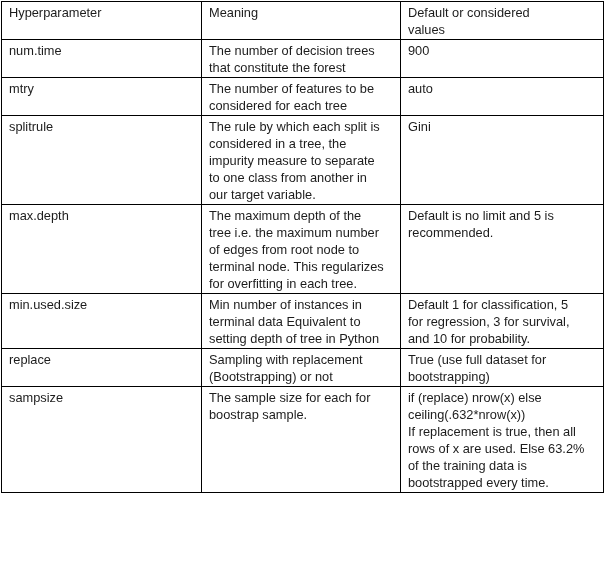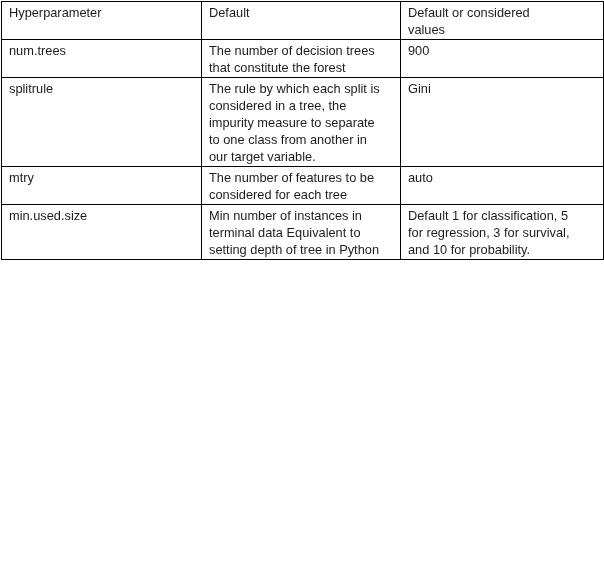--- a/index.html
+++ b/index.html
@@ -41,50 +41,78 @@
 
 <table class="doc-table">
   <colgroup>
     <col class="c1">
       <col class="c2">
       <col class="c3">
   </colgroup>
   <thead>
     <tr>
       <th>Hyperparameter</th>
-      <th>Default</th>
+      <th>Meaning</th>
       <th>Default or considered
 values</th>
     </tr>
   </thead>
   <tbody>
     <tr>
-      <td>num.trees</td>
+      <td>num.time</td>
       <td>The number of decision trees
 that constitute the forest</td>
       <td>900</td>
+    </tr>
+    <tr>
+      <td>mtry</td>
+      <td>The number of features to be
+considered for each tree</td>
+      <td>auto</td>
     </tr>
     <tr>
       <td>splitrule</td>
       <td>The rule by which each split is
 considered in a tree, the
 impurity measure to separate
 to one class from another in
 our target variable.</td>
       <td>Gini</td>
     </tr>
     <tr>
-      <td>mtry</td>
-      <td>The number of features to be
-considered for each tree</td>
-      <td>auto</td>
+      <td>max.depth</td>
+      <td>The maximum depth of the
+tree i.e. the maximum number
+of edges from root node to
+terminal node. This regularizes
+for overfitting in each tree.</td>
+      <td>Default is no limit and 5 is
+recommended.</td>
     </tr>
     <tr>
       <td>min.used.size</td>
       <td>Min number of instances in
 terminal data Equivalent to
 setting depth of tree in Python</td>
       <td>Default 1 for classification, 5
 for regression, 3 for survival,
 and 10 for probability.</td>
     </tr>
+    <tr>
+      <td>replace</td>
+      <td>Sampling with replacement
+(Bootstrapping) or not</td>
+      <td>True (use full dataset for
+bootstrapping)</td>
+    </tr>
+    <tr>
+      <td>sampsize</td>
+      <td>The sample size for each for
+boostrap sample.</td>
+      <td>if (replace) nrow(x) else
+ceiling(.632*nrow(x))
+If replacement is true, then all
+rows of x are used. Else 63.2%
+of the training data is
+bootstrapped every time.</td>
+    </tr>
   </tbody>
 </table>
 
 </body></html>

